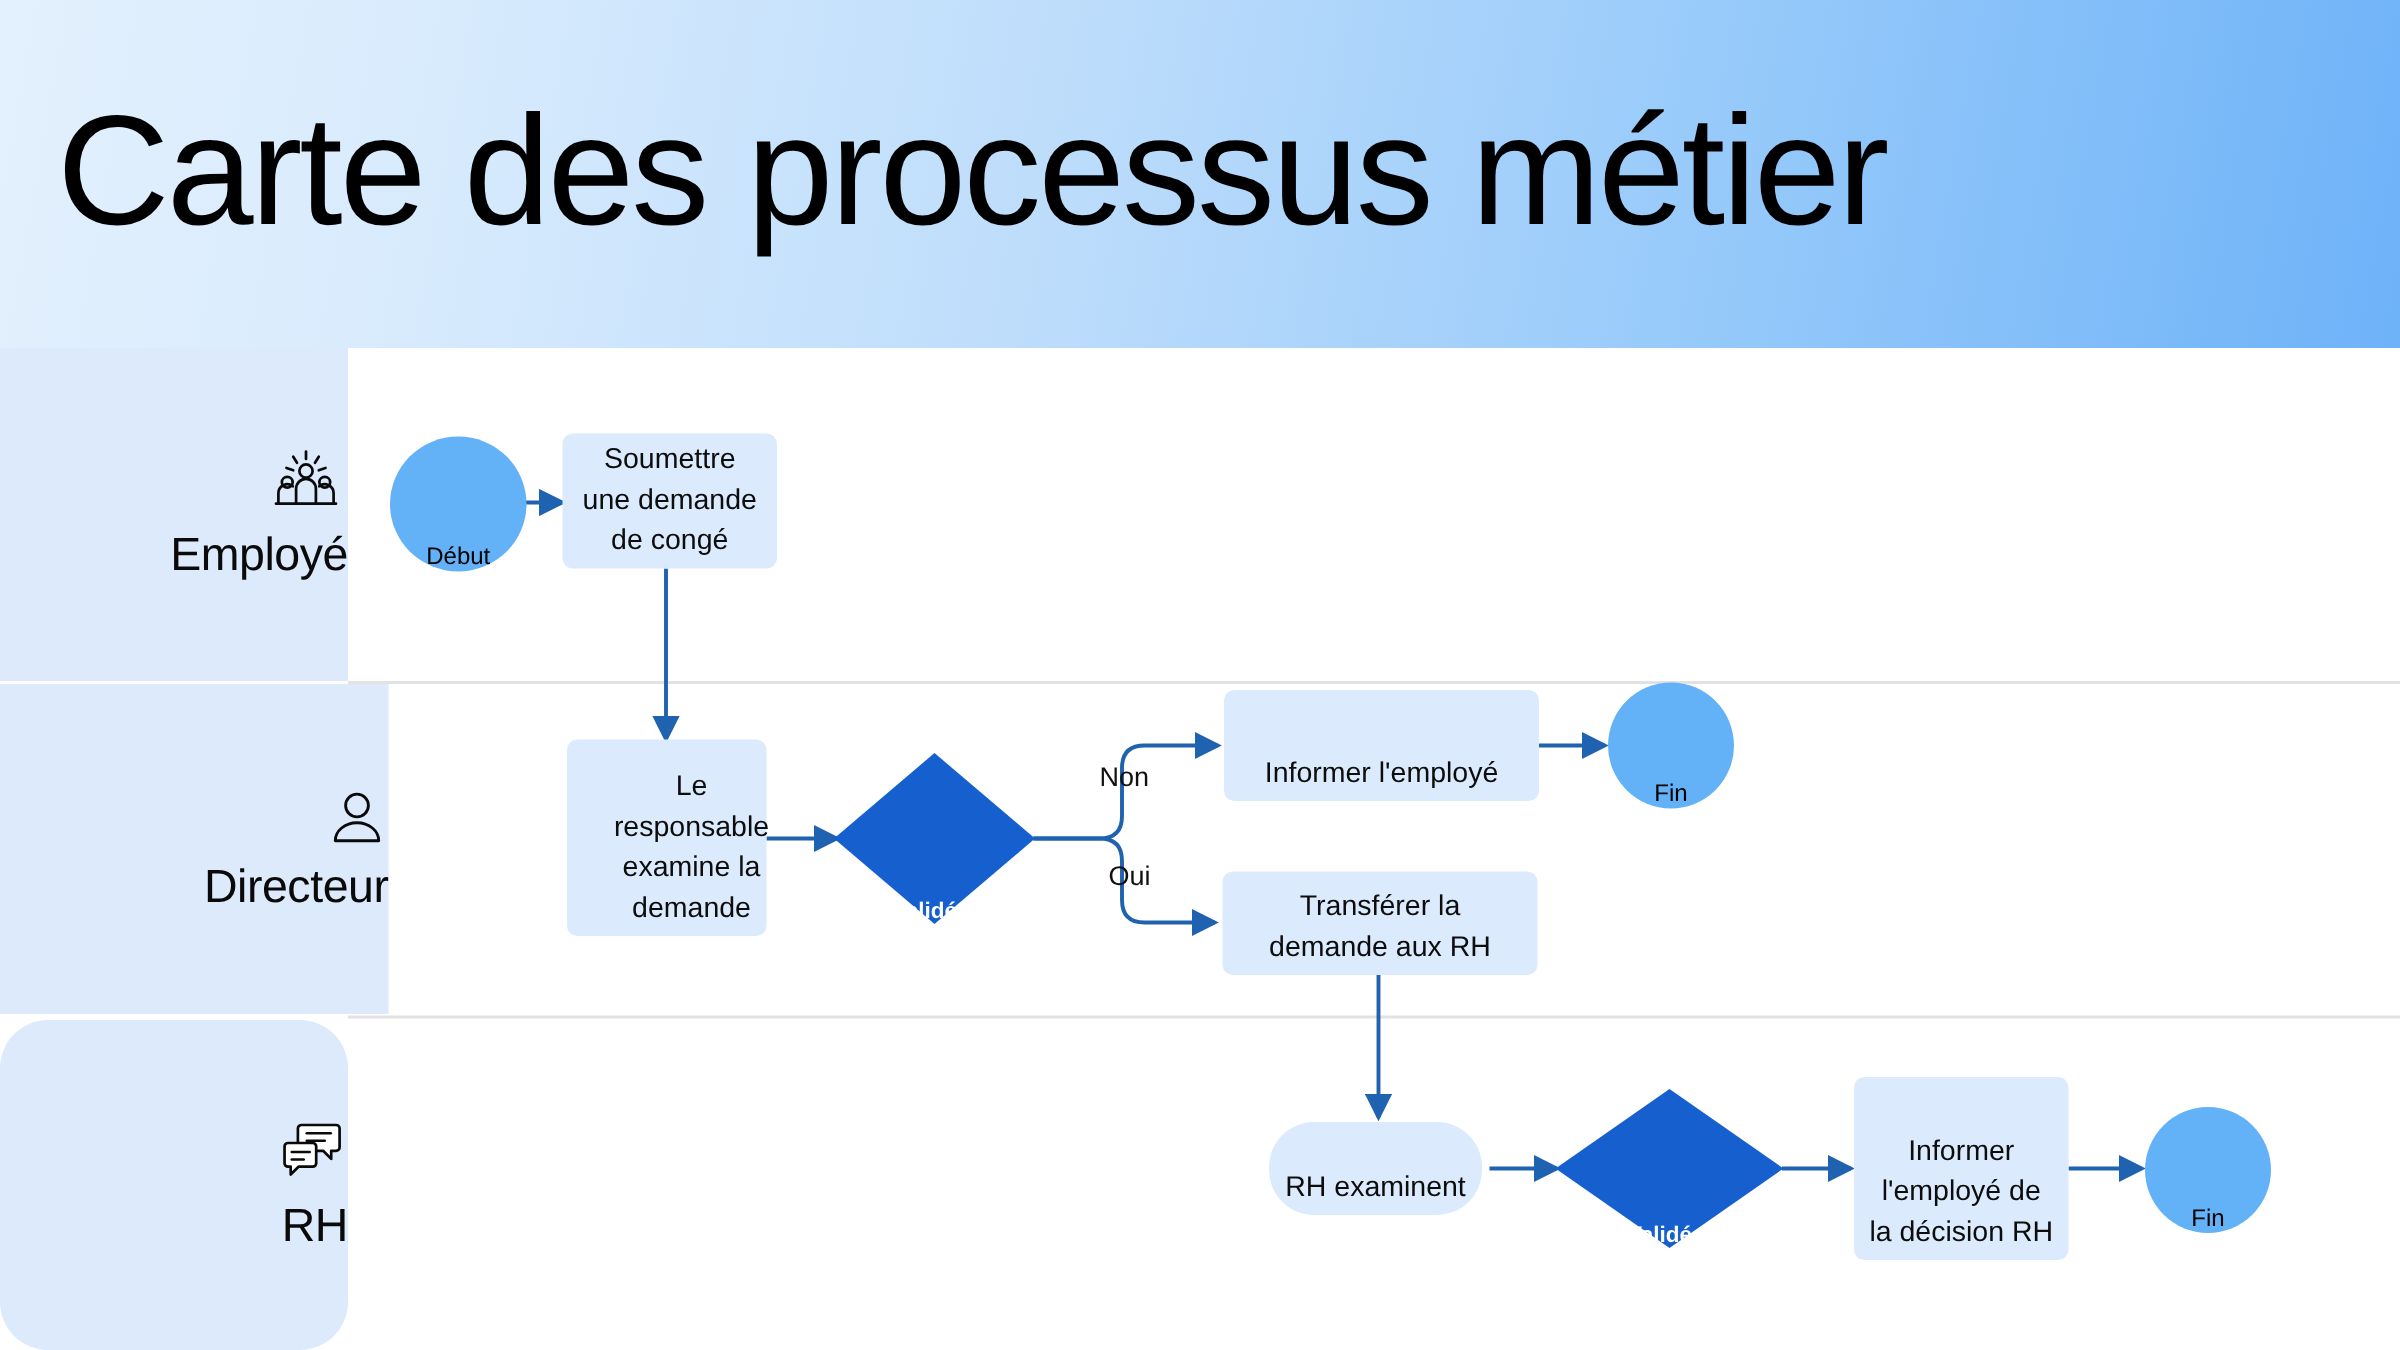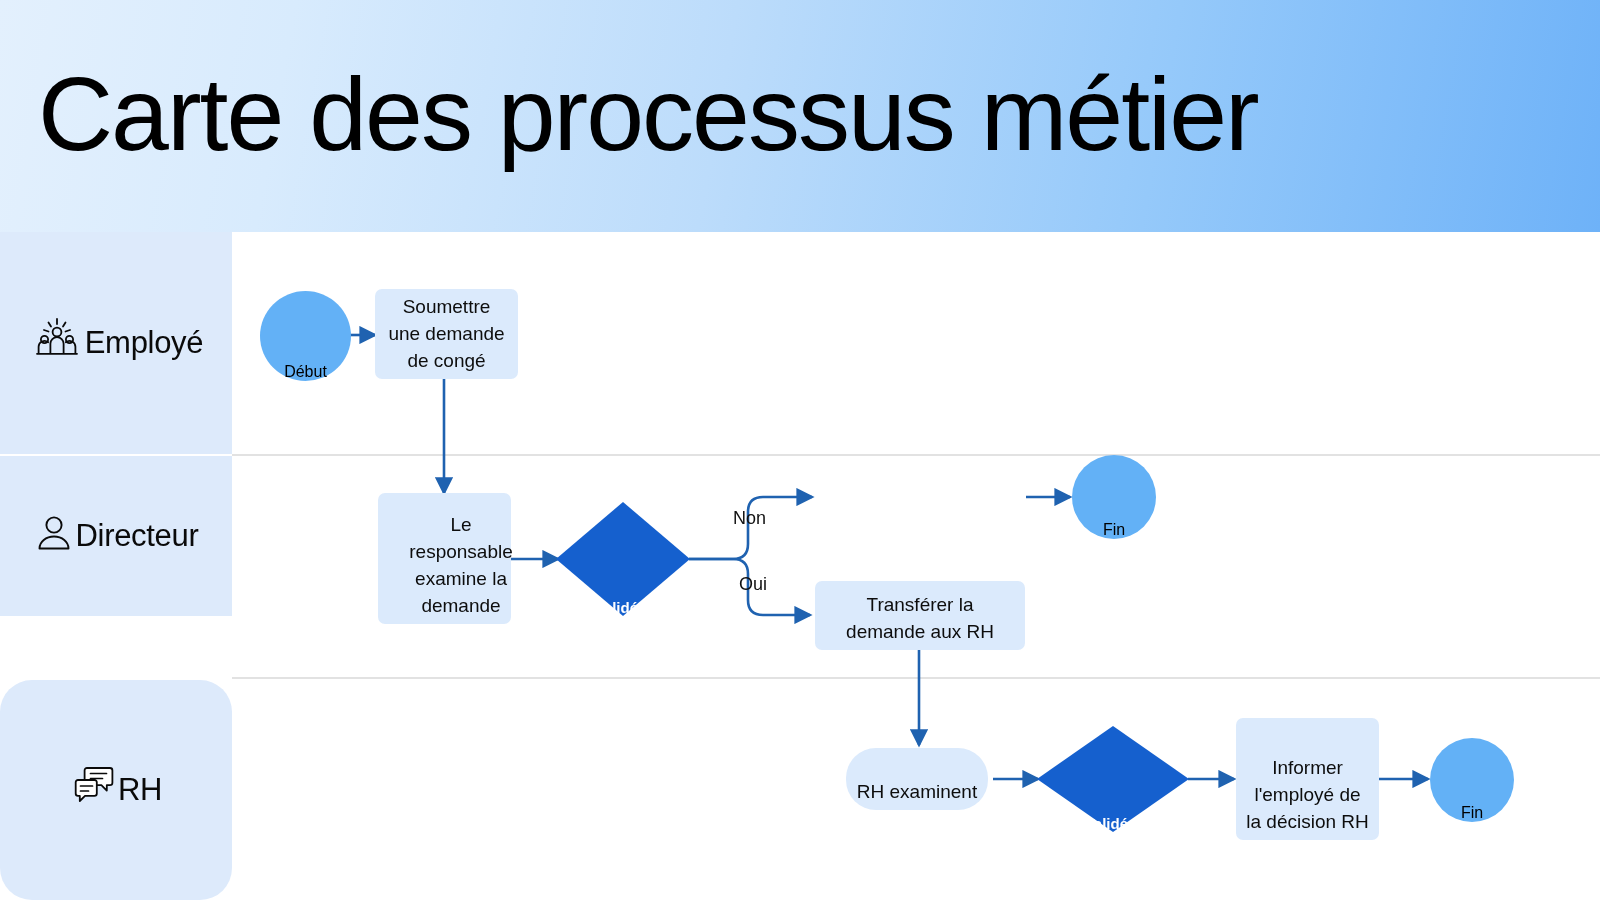--- a/index.html
+++ b/index.html
@@ -37,22 +37,22 @@
     white-space: nowrap;
   }
 
   
   .lane-label {
     position: absolute;
     left: 0;
     width: 232px;
     background: #ddeafb;
     display: flex;
-    flex-direction: row;
-    align-items: center;
+    flex-direction: column;
+    align-items: flex-end;
     justify-content: center;
   }
   .lane-icon {
     display: block;
     margin-bottom: 2px;
   }
   .lane-name {
     font-size: 31px;
     font-weight: 400;
     color: #0a0a0a;
@@ -143,21 +143,21 @@
           <path d="M21.4 37 v-9.2 a6.6 6.6 0 0 1 13.2 0 V37"></path>
           <path d="M9.6 37 v-6.2 a5.9 5.9 0 0 1 9.6 -4.6"></path>
           <path d="M46.4 37 v-6.2 a5.9 5.9 0 0 0 -9.6 -4.6"></path>
           <line x1="8" y1="37.8" x2="48" y2="37.8"></line>
         </g>
       </svg>
     </span>
     <span class="lane-name">Employé</span>
   </div>
 
-  <div class="lane-label" style="top:456px; height:160px;">
+  <div class="lane-label" style="top:456px; height:220px;padding-left:27px;">
     <span class="lane-icon">
       <svg width="42" height="44" viewBox="0 0 42 44">
         <g fill="none" stroke="#0a0a0a" stroke-width="1.9" stroke-linecap="round" stroke-linejoin="round">
           <circle cx="21" cy="14" r="7.6"></circle>
           <path d="M6.5 37.5 a14.5 12 0 0 1 29 0 z"></path>
         </g>
       </svg>
     </span>
     <span class="lane-name">Directeur</span>
   </div>
@@ -227,20 +227,23 @@
   </div>
 
   <div class="node node-task" style="left:378px; top:493px; width:133px; height:131px;padding-left:43px;">
     <span>Le responsable examine la demande</span>
   </div>
 
   <div class="node node-decision" style="left:556px; top:502px; width:134px; height:114px;">
     <span>Validé ?</span>
   </div>
 
+  <div class="node node-task" style="left:816px; top:460px; width:210px; height:74px;">
+    <span>Informer l'employé</span>
+  </div>
 
   <div class="node node-terminator" style="left:1072px; top:455px; width:84px; height:84px;">
     <span>Fin</span>
   </div>
 
   <div class="node node-task" style="left:815px; top:581px; width:210px; height:69px;">
     <span>Transférer la demande aux RH</span>
   </div>
 
   <div class="node node-task" style="left:846px; top:748px; width:142px; height:62px;border-radius:30px;">

